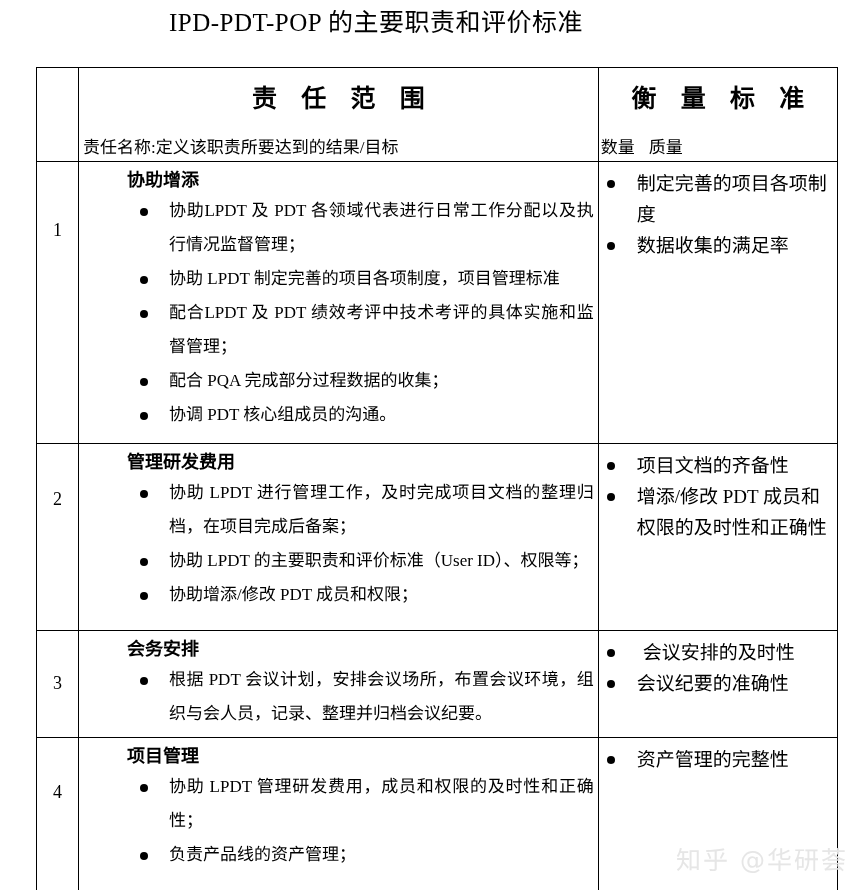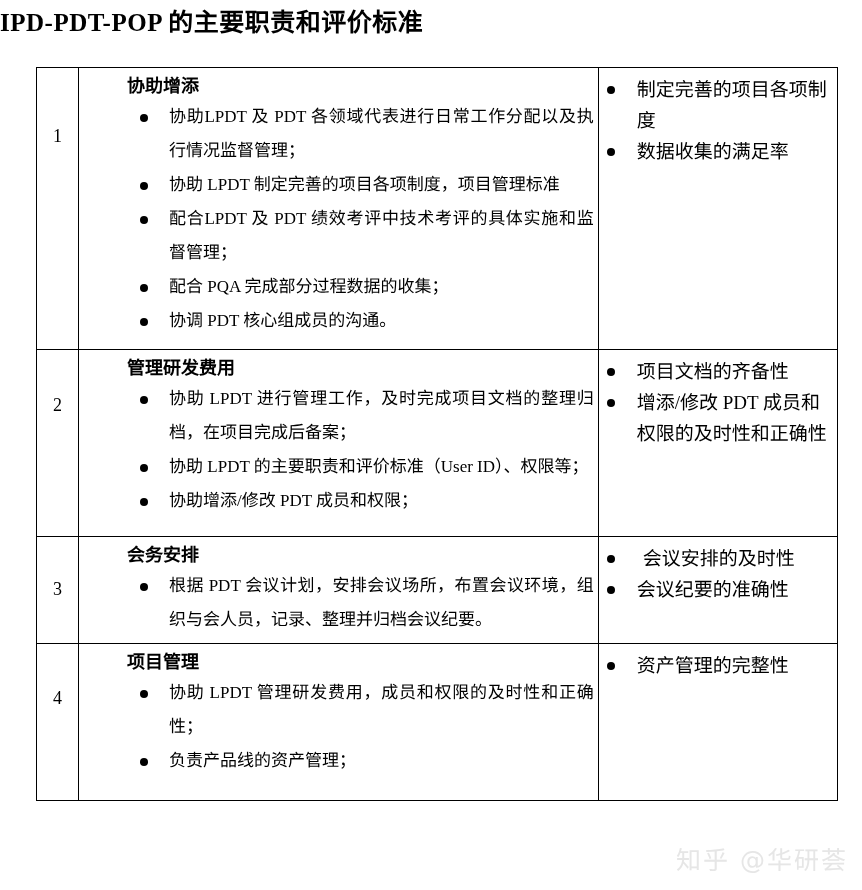--- a/index.html
+++ b/index.html
@@ -17,23 +17,23 @@
     color: #000000;
     -webkit-font-smoothing: antialiased;
   }
 
   
   .doc-title {
     position: absolute;
     top: 7px;
     left: 0;
     width: 752px;
-    text-align: left;
+    text-align: center;
     font-family: "Liberation Serif", "DejaVu Serif", serif;
-    font-weight: bold;
+    font-weight: normal;
     font-size: 25px;
     letter-spacing: 0.5px;
     line-height: 32px;
     white-space: nowrap;
   }
 
   
   .resp-table {
     position: absolute;
     left: 36px;
@@ -174,20 +174,33 @@
 <div class="doc-title">IPD-PDT-POP 的主要职责和评价标准</div>
 
 <table class="resp-table">
   <colgroup>
     <col class="col-num">
     <col class="col-scope">
     <col class="col-std">
   </colgroup>
   <tbody>
 
+    <tr>
+      <td class="hdr-cell"></td>
+      <td class="hdr-cell">
+        <div class="hdr-title">责 任 范 围</div>
+        <div class="hdr-sub">责任名称:定义该职责所要达到的结果/目标</div>
+      </td>
+      <td class="hdr-cell">
+        <div class="hdr-title">衡 量 标 准</div>
+        <div class="hdr-sub-std">
+          <span>数量</span><span class="gap"></span><span>质量</span>
+        </div>
+      </td>
+    </tr>
 
     <tr>
       <td class="num-cell" style="height:281px;">
         <span class="num-val" style="top:58px;">1</span>
       </td>
       <td class="scope-cell">
         <div class="scope-inner">
           <div class="scope-head">协助增添</div>
           <ul class="bullets">
             <li>协助LPDT 及 PDT 各领域代表进行日常工作分配以及执行情况监督管理；</li>

